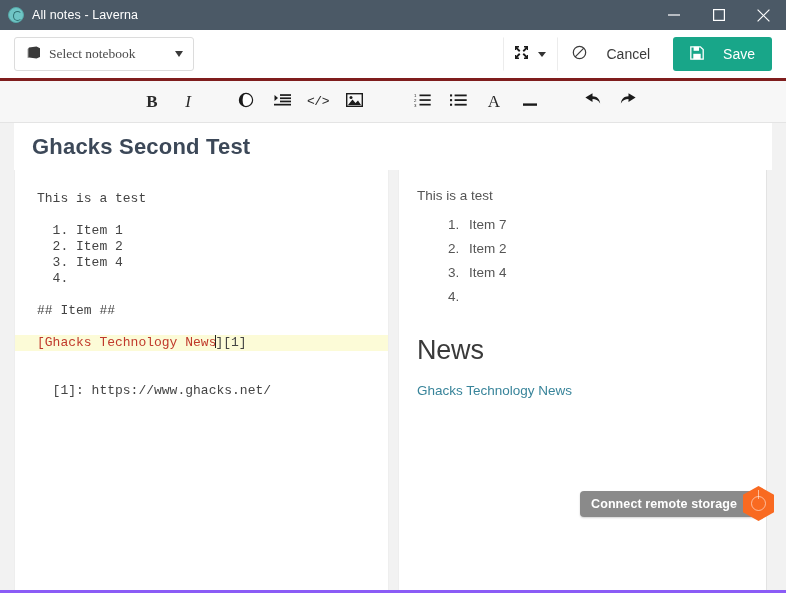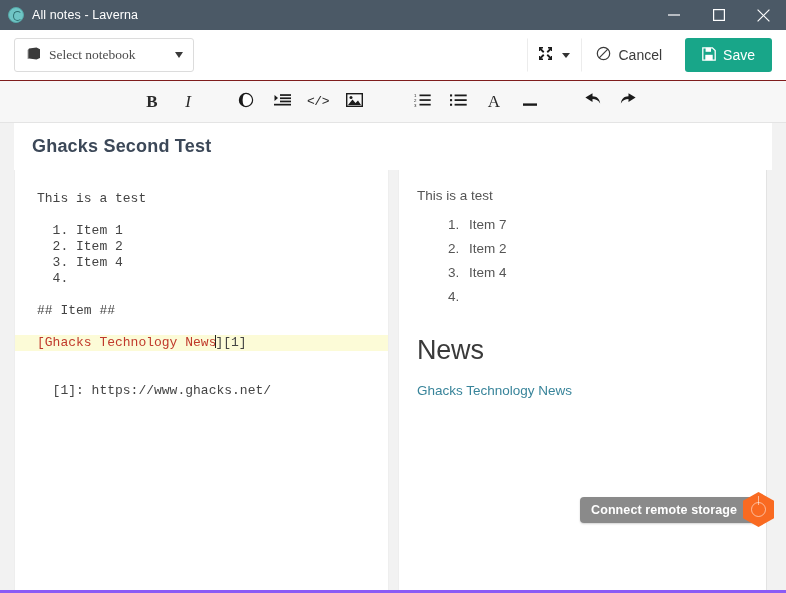--- a/index.html
+++ b/index.html
@@ -58,21 +58,21 @@
     width: 45px; height: 30px;
     display: flex; align-items: center; justify-content: center;
     color: #ffffff;
   }
   .win-btn svg { display: block; }
 
   
   .actionbar {
     flex: 0 0 51px;
     background: #ffffff;
-    border-bottom: 1px solid #7f1d1d;
+    border-bottom: 3px solid #7f1d1d;
     display: flex;
     align-items: center;
     padding: 0 14px;
   }
   .notebook-select {
     height: 34px;
     min-width: 180px;
     border: 1px solid #dcdcdc;
     border-radius: 3px;
     background: #fff;
@@ -90,21 +90,21 @@
     border-left: 4.5px solid transparent;
     border-right: 4.5px solid transparent;
     border-top: 6px solid #3a3a3a;
     margin-left: 14px;
   }
   .spacer { flex: 1 1 auto; }
 
   .btn-group { display: flex; align-items: stretch; height: 34px; }
   .abtn {
     display: flex; align-items: center; justify-content: center;
-    gap: 7px;
+    gap: 19px;
     height: 34px;
     padding: 0 14px;
     border: 1px solid transparent;
     background: #ffffff;
     font-size: 14px;
     color: #3b3b3b;
     border-radius: 3px;
     white-space: nowrap;
   }
   .abtn.sep { border-left: 1px solid #ececec; border-radius: 0; }
@@ -153,21 +153,21 @@
     padding: 0 14px;
     display: flex;
     align-items: stretch;
   }
   .note-title {
     flex: 1 1 auto;
     background: #ffffff;
     display: flex;
     align-items: center;
     padding: 0 18px;
-    font-size: 18px;
+    font-size: 22px;
     font-weight: bold;
     color: #3c4858;
     letter-spacing: .2px;
   }
 
   
   .panes {
     flex: 1 1 auto;
     background: #f2f2f2;
     display: flex;
@@ -242,21 +242,21 @@
   .preview a {
     color: #38849a;
     text-decoration: none;
     font-size: 13.5px;
   }
 
   
   .rs-widget {
     position: absolute;
     right: 12px;
-    bottom: 66px;
+    bottom: 72px;
     display: flex;
     align-items: center;
     z-index: 30;
   }
   .rs-bubble {
     background: #8a8a8a;
     color: #ffffff;
     font-size: 12.5px;
     font-weight: bold;
     padding: 6px 26px 6px 11px;

